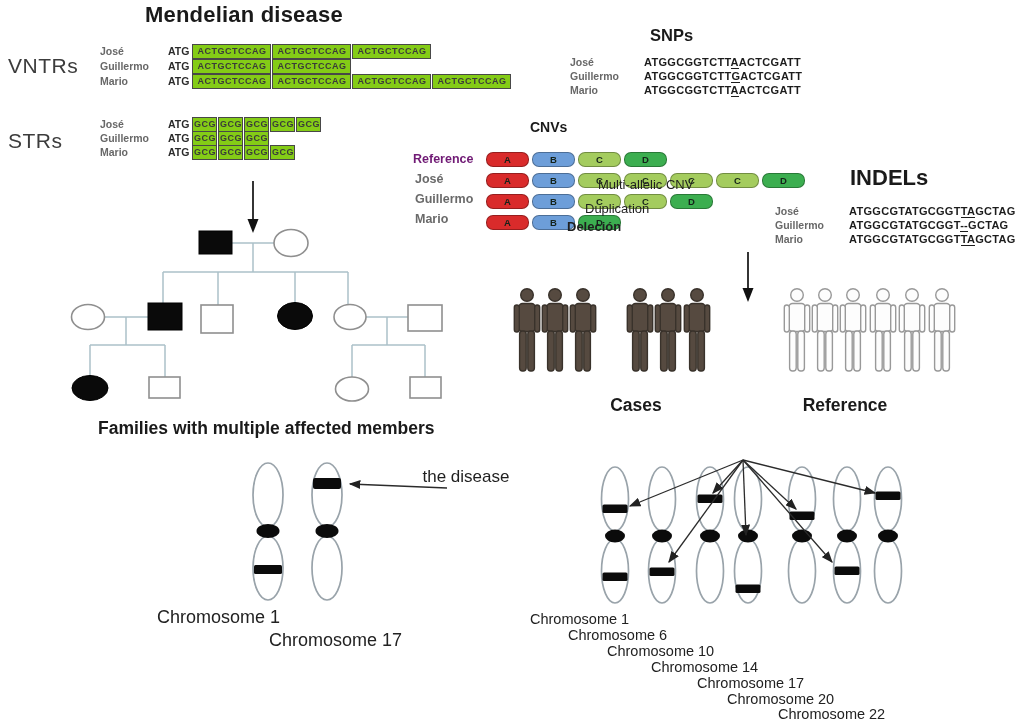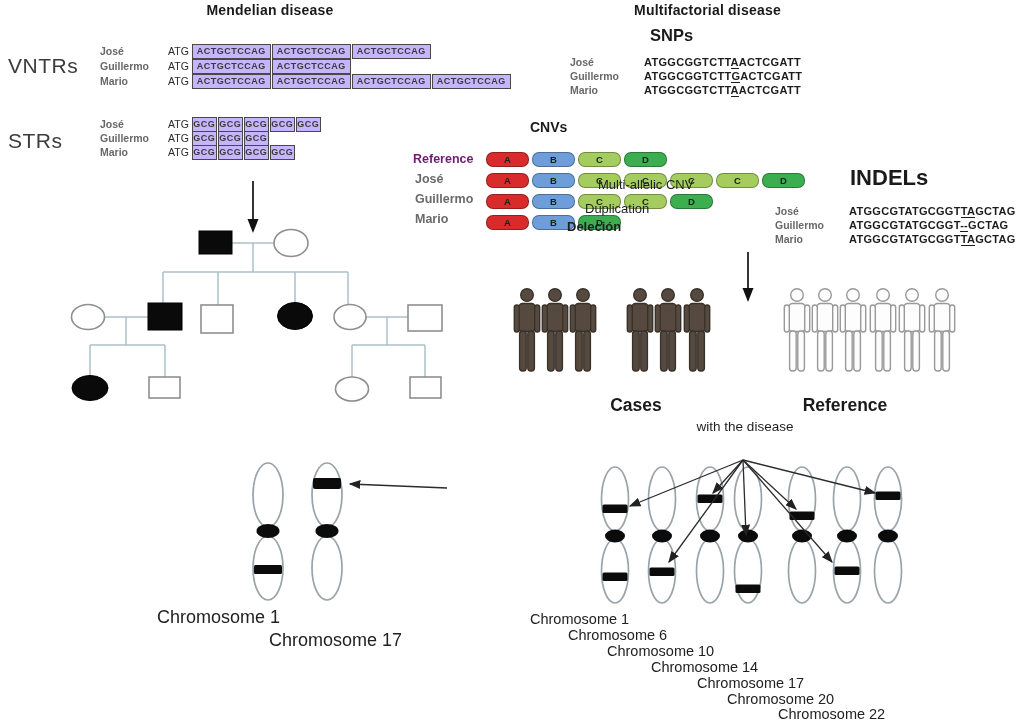--- a/index.html
+++ b/index.html
@@ -1,27 +1,27 @@
 <!DOCTYPE html>
 <html><head>
 <meta charset="utf-8">
 <style>
   html,body{margin:0;padding:0;background:#fff}
   .canvas{position:relative;width:1022px;height:723px;background:#ffffff;overflow:hidden;
           font-family:"Liberation Sans",sans-serif;color:#1a1a1a}
   .abs{position:absolute}
-  .title{position:absolute;font-weight:700;font-size:14px;text-align:center;letter-spacing:.2px}
+  .title{position:absolute;font-weight:700;font-size:22px;text-align:left;letter-spacing:.2px}
   .sub{position:absolute;font-weight:700;font-size:16.5px;text-align:left}
   .big-label{position:absolute;font-size:21px;color:#3c3c3c;letter-spacing:.5px}
   .seqrow{position:absolute;display:flex;align-items:center;height:14px;white-space:nowrap}
   .pname{font-size:10.5px;font-weight:700;color:#686868;width:68px;flex:none}
   .pname-wide{width:74px}
-  .prefix{font-size:10.5px;font-weight:400;color:#2a2a2a;margin-right:3px}
+  .prefix{font-size:10.5px;font-weight:700;color:#2a2a2a;margin-right:3px}
   .rbox{flex:none;display:flex;align-items:center;justify-content:center;height:13px;
-        border:1.3px solid #484848;background:#c4b5fd;font-size:9px;font-weight:700;
+        border:1.3px solid #484848;background:#84cc16;font-size:9px;font-weight:700;
         letter-spacing:.5px;color:#3a3a3a;margin-right:1px}
   .w-vntr{width:77px}
   .w-str{width:23px}
   .seq{font-size:11px;font-weight:700;letter-spacing:.3px;color:#1c1c1c}
   .var{border-bottom:1.6px solid #1c1c1c}
   .cnv-name{position:absolute;font-size:12.5px;font-weight:700;color:#6a6a6a}
   .cnv-name.ref{color:#701a75}
   .cnv-row{position:absolute;display:flex}
   .cblock{width:41px;height:13px;border-radius:7px;border:1px solid rgba(0,0,0,.3);
           margin-right:3px;display:flex;align-items:center;justify-content:center;
@@ -44,21 +44,20 @@
   .darrow-head{fill:#111}
   .person-dark{--oc:#39322b}
   .person-light{--oc:#999999}
 </style>
 </head>
 <body>
 
 <div class="canvas">
 
   <div class="title" style="left:145px;top:2px;width:250px">Mendelian disease</div>
-  <div class="title" style="left:580px;top:2px;width:255px">Multifactorial disease</div>
   <div class="sub" style="left:650px;top:26px;width:86px">SNPs</div>
 
   <div class="big-label" style="left:8px;top:54px">VNTRs</div>
 
   <div class="seqrow" style="left:100px;top:44px">
     <span class="pname">José</span>
     <span class="prefix">ATG</span>
     <span class="rbox w-vntr">ACTGCTCCAG</span>
     <span class="rbox w-vntr">ACTGCTCCAG</span>
     <span class="rbox w-vntr">ACTGCTCCAG</span>
@@ -210,20 +209,21 @@
     <ellipse class="sym-aff" cx="240" cy="91" rx="17.5" ry="13.5" style="color: rgb(10, 10, 10);"></ellipse>
     <ellipse class="sym-un" cx="295" cy="92" rx="16" ry="12.5"></ellipse>
     <rect class="sym-un" x="353" y="80" width="34" height="26"></rect>
 
     <ellipse class="sym-aff" cx="35" cy="163" rx="18" ry="12.5" style="color: rgb(10, 10, 10);"></ellipse>
     <rect class="sym-un" x="94" y="152" width="31" height="21"></rect>
     <ellipse class="sym-un" cx="297" cy="164" rx="16.5" ry="12"></ellipse>
     <rect class="sym-un" x="355" y="152" width="31" height="21"></rect>
   </svg>
 
+  <div class="caption" style="left:98px;top:418px">Families with multiple affected members</div>
 
   <svg class="abs" style="left:505px;top:284px" width="215" height="95" viewBox="0 0 215 95">
     <defs>
       <g id="person-shape" fill="currentColor" stroke="var(--oc,#555)" stroke-width="1.4">
         <circle cx="15" cy="8" r="6.3"></circle>
         <rect x="7" y="16.5" width="16" height="28" rx="3.5"></rect>
         <rect x="2.3" y="18" width="5" height="27" rx="2.5"></rect>
         <rect x="22.7" y="18" width="5" height="27" rx="2.5"></rect>
         <rect x="7.6" y="44" width="6.6" height="40" rx="3"></rect>
         <rect x="15.8" y="44" width="6.6" height="40" rx="3"></rect>
@@ -266,27 +266,27 @@
     <g>
       <ellipse class="arm" cx="89" cy="40" rx="15" ry="32"></ellipse>
       <ellipse class="arm" cx="89" cy="113" rx="15" ry="32"></ellipse>
       <ellipse class="cent" cx="89" cy="76" rx="11.5" ry="7"></ellipse>
       <rect class="band" x="75" y="23" width="28" height="11" rx="2"></rect>
     </g>
     <line class="arrow-line" x1="209" y1="33" x2="112" y2="29" marker-end="url(#ahL)"></line>
   </svg>
 
   <div class="ann" style="left:383px;top:466px;width:166px">
+    <div>the disease</div>
   </div>
 
   <div class="chrom-label" style="left:157px;top:607px">Chromosome 1</div>
   <div class="chrom-label" style="left:269px;top:630px">Chromosome 17</div>
 
   <div class="small-ann" style="left:620px;top:419px;width:250px">
-    <div>with the disease</div>
   </div>
 
   <svg class="abs" style="left:592px;top:452px" width="330" height="160" viewBox="0 0 330 160">
     <defs>
       <marker id="ahF" markerWidth="9" markerHeight="7" refX="8" refY="3.5" orient="auto">
         <path d="M0,0 L9,3.5 L0,7 z" fill="#222"></path>
       </marker>
     </defs>
 
     <g>

